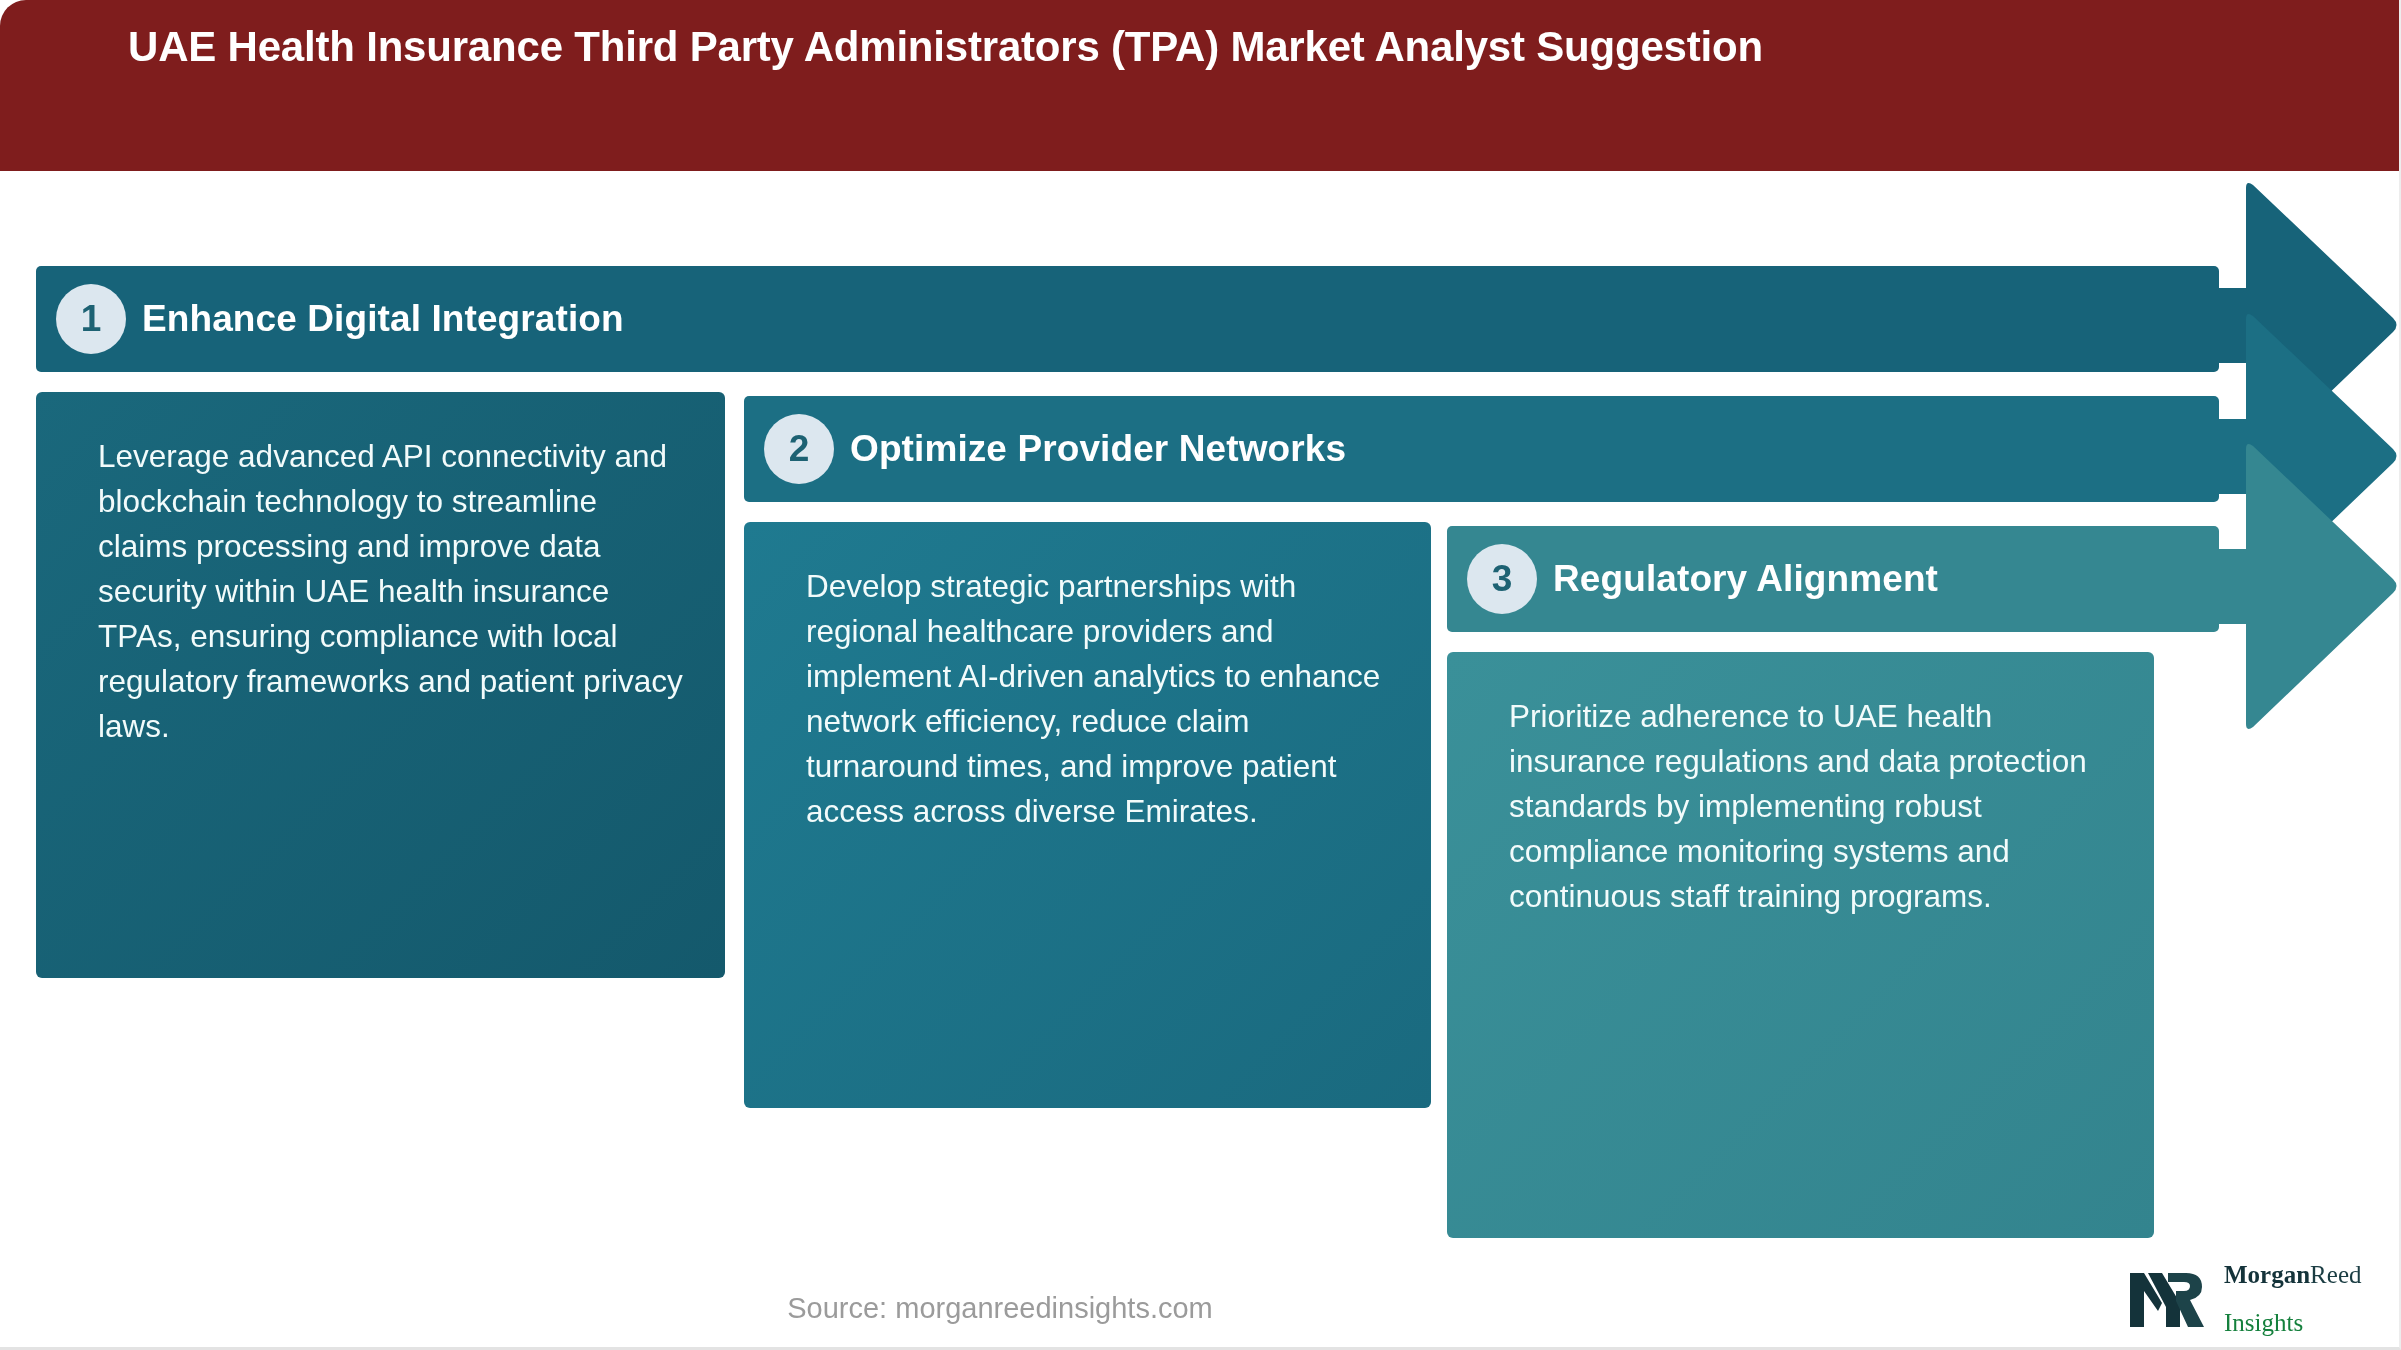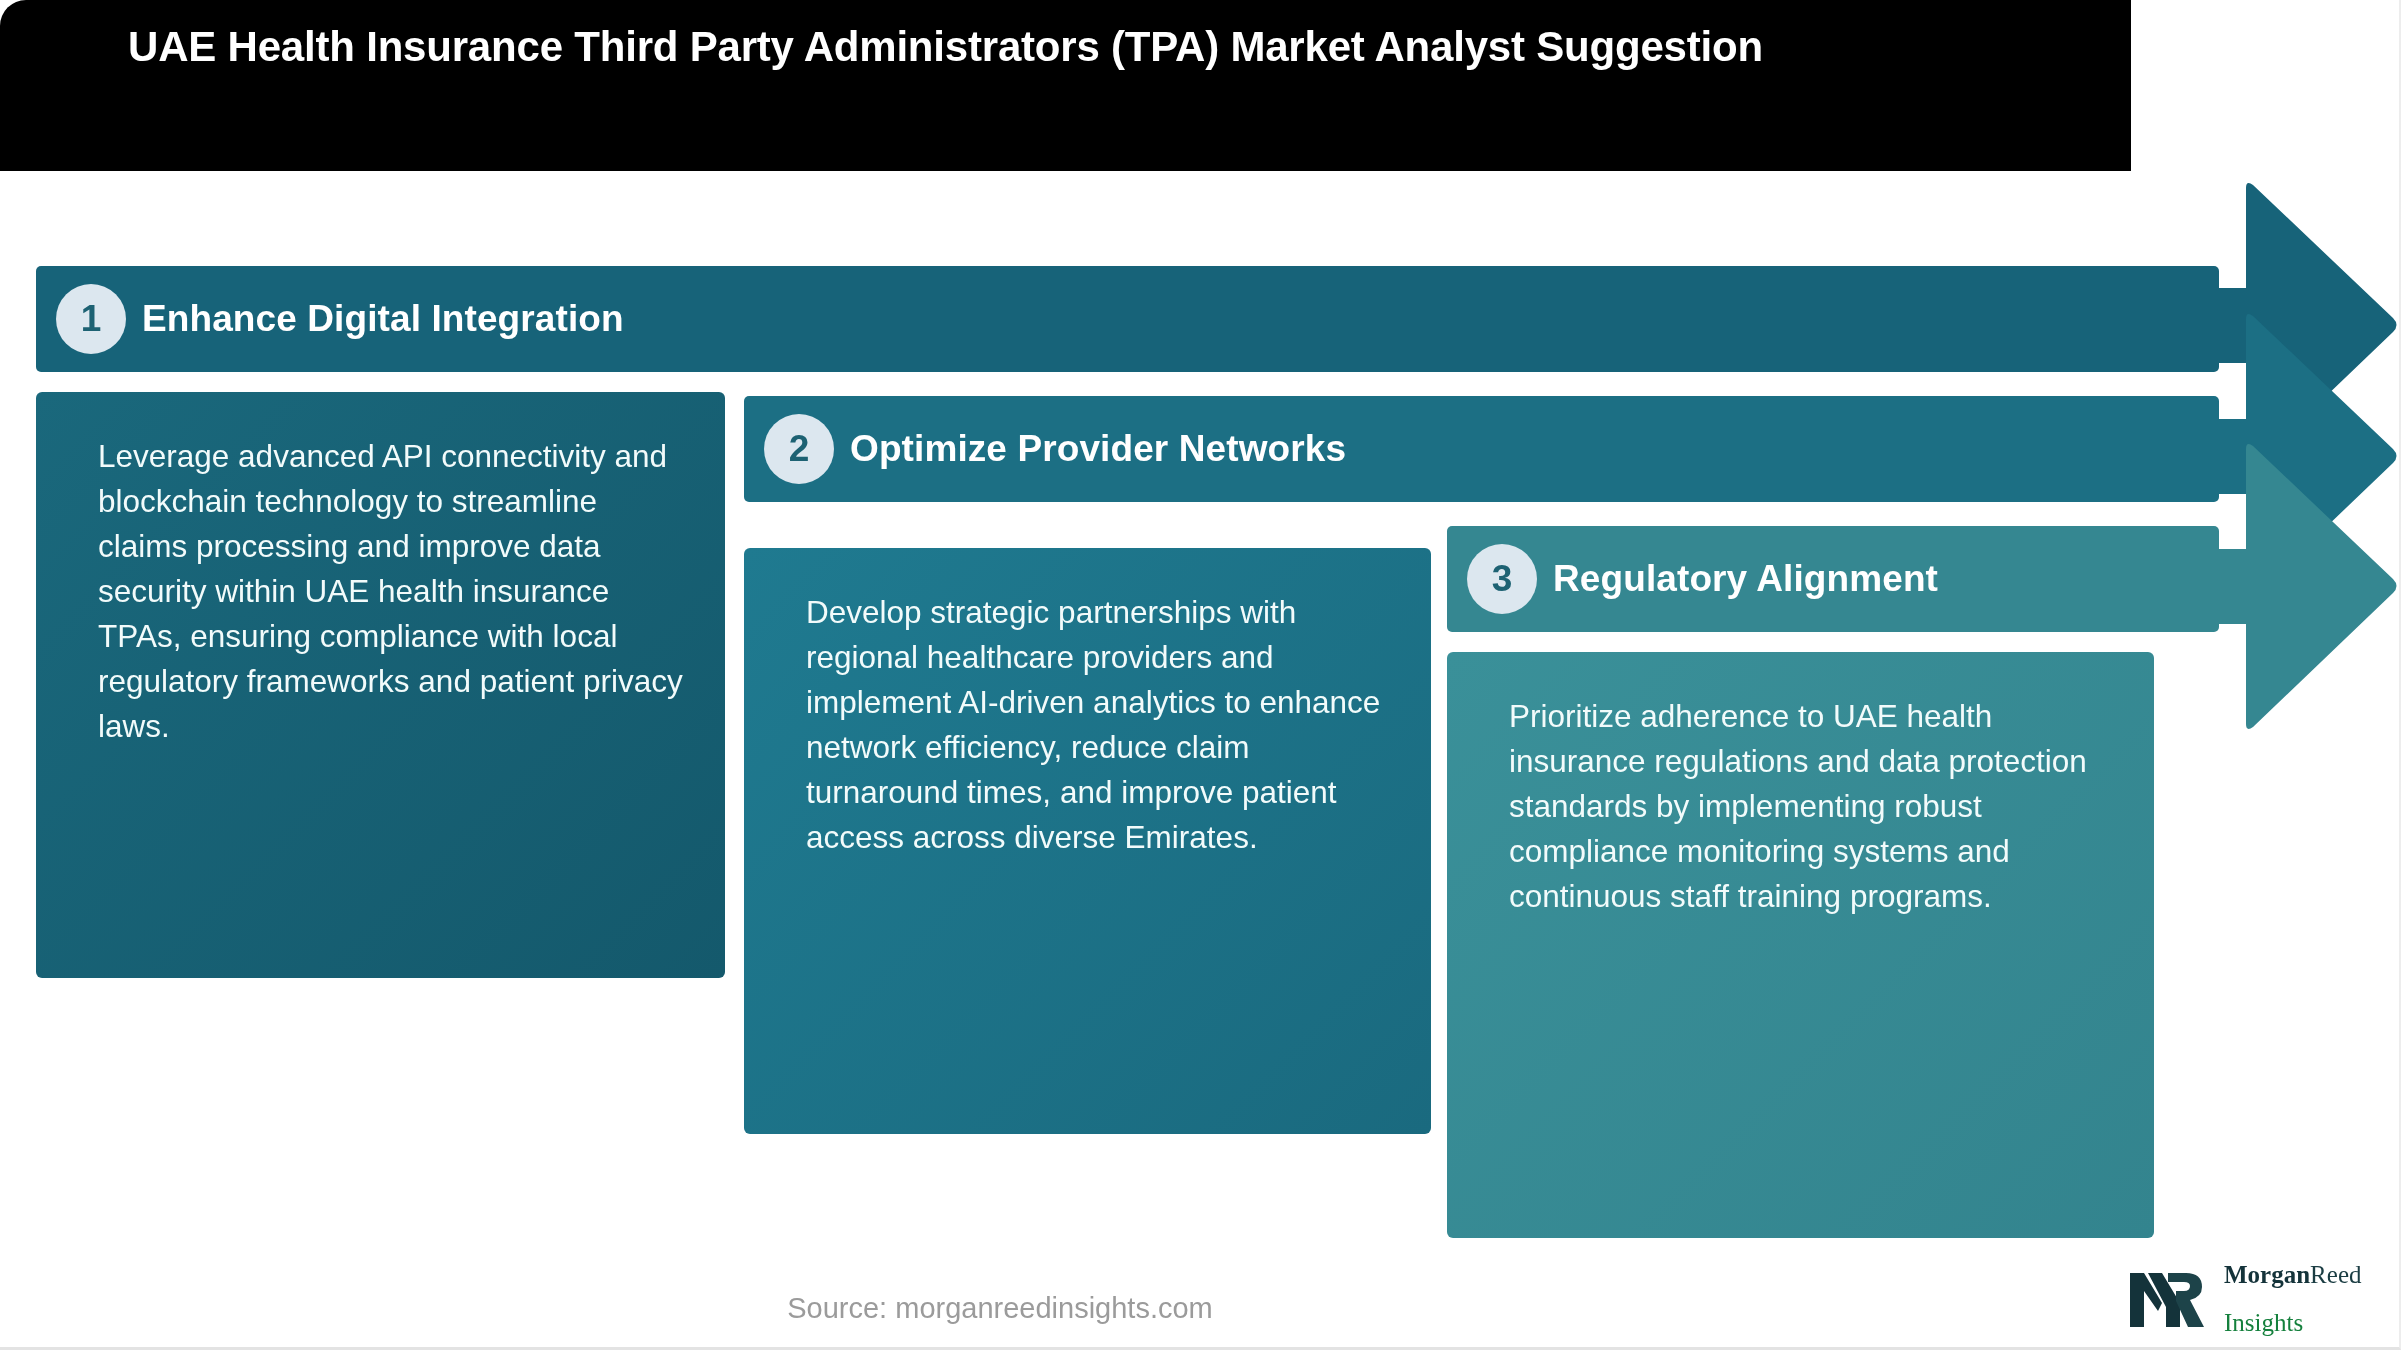--- a/index.html
+++ b/index.html
@@ -16,22 +16,22 @@
     box-sizing:border-box;
     border-bottom:3px solid #e3e3e3;
     border-right:2px solid #ededed;
     overflow:hidden;
   }
 
   
   #header{
     position:absolute;
     left:0;top:0;
-    width:2131px;height:171px;
-    background:#000000;
+    width:2401px;height:171px;
+    background:#7f1d1d;
     border-top-left-radius:26px;
     box-sizing:border-box;
   }
   #header-title{
     position:absolute;
     left:128px;top:21px;
     width:1810px;
     color:#ffffff;
     font-size:42px;
     font-weight:bold;
@@ -153,21 +153,21 @@
       <path d="M 0 108 L 96 108 L 96 8 Q 96 0 103 5 L 243 138 Q 250 145 243 152 L 103 286 Q 96 291 96 283 L 96 183 L 0 183 Z" fill="#1c6f84"></path>
     </svg>
 
     <div class="banner" style="left:744px;top:396px;width:1475px;height:106px;background:#1c6f84;">
       <div class="badge">
         <span>2</span>
       </div>
       <div class="banner-title">Optimize Provider Networks</div>
     </div>
 
-    <div class="card" style="left:744px;top:548px;width:687px;height:586px;
+    <div class="card" style="left:744px;top:522px;width:687px;height:586px;
                 background:linear-gradient(135deg,#1f7a90 0%,#1a6a7f 100%);padding-left:8px;">
       <div class="card-text">Develop strategic partnerships with regional healthcare providers and implement AI-driven analytics to enhance network efficiency, reduce claim turnaround times, and improve patient access across diverse Emirates.</div>
     </div>
   </div>
 
   <div class="step" style="left:0;top:0;width:2401px;height:1350px;">
 
     <svg class="arrow-svg" style="position:absolute;left:2150px;top:441px;" width="250" height="300" viewBox="0 0 250 300">
       <path d="M 0 108 L 96 108 L 96 8 Q 96 0 103 5 L 243 138 Q 250 145 243 152 L 103 286 Q 96 291 96 283 L 96 183 L 0 183 Z" fill="#358791"></path>
     </svg>

